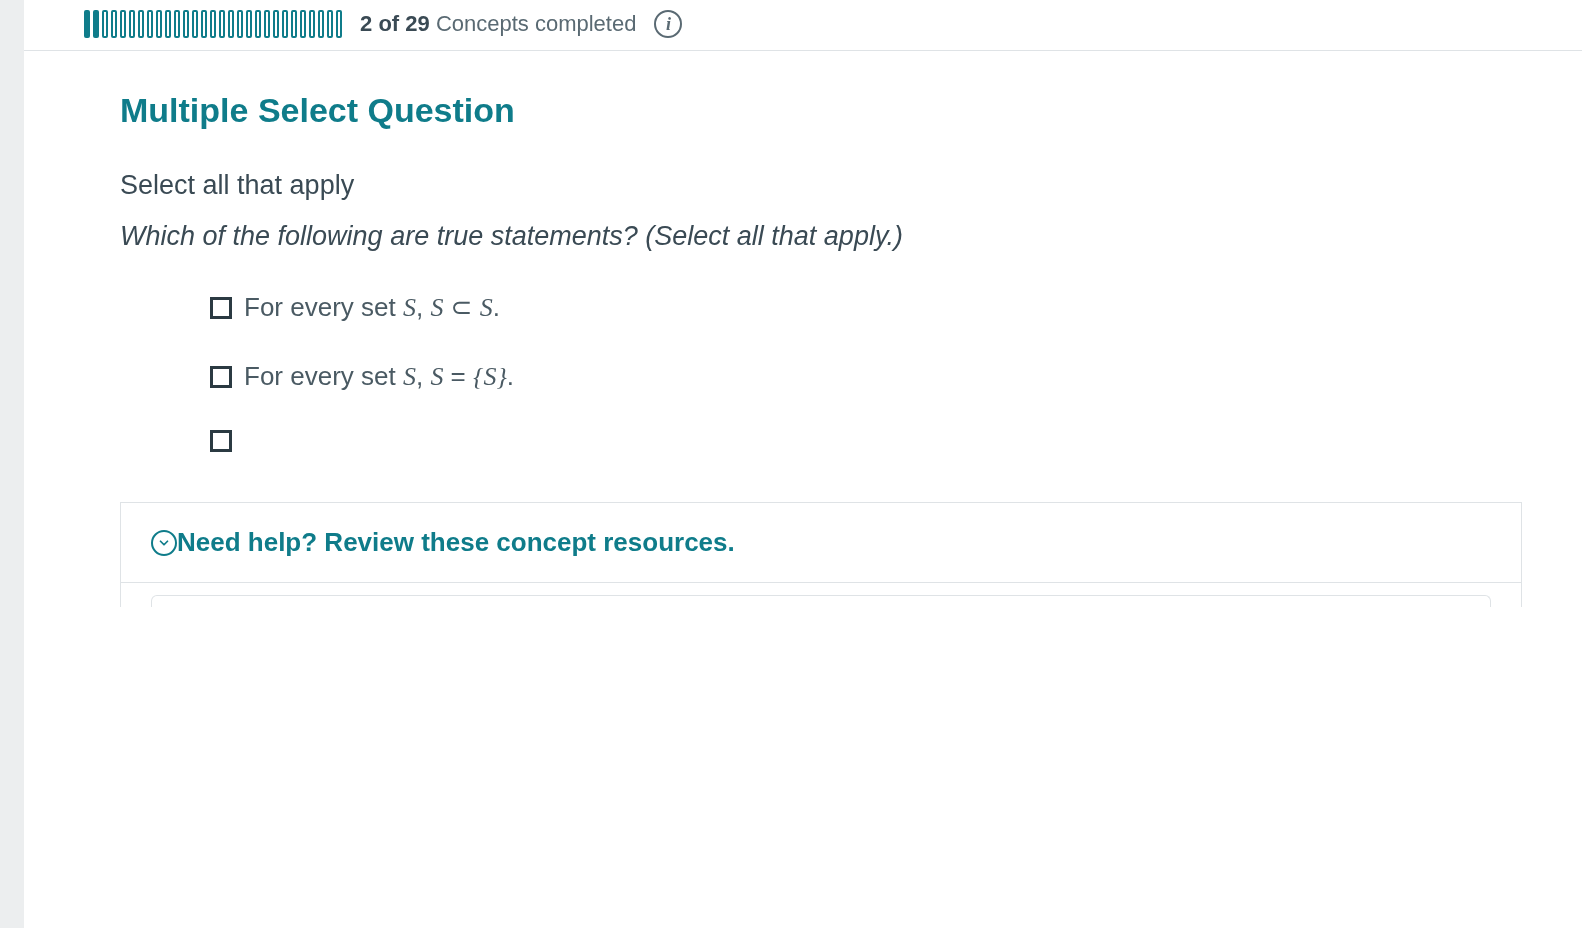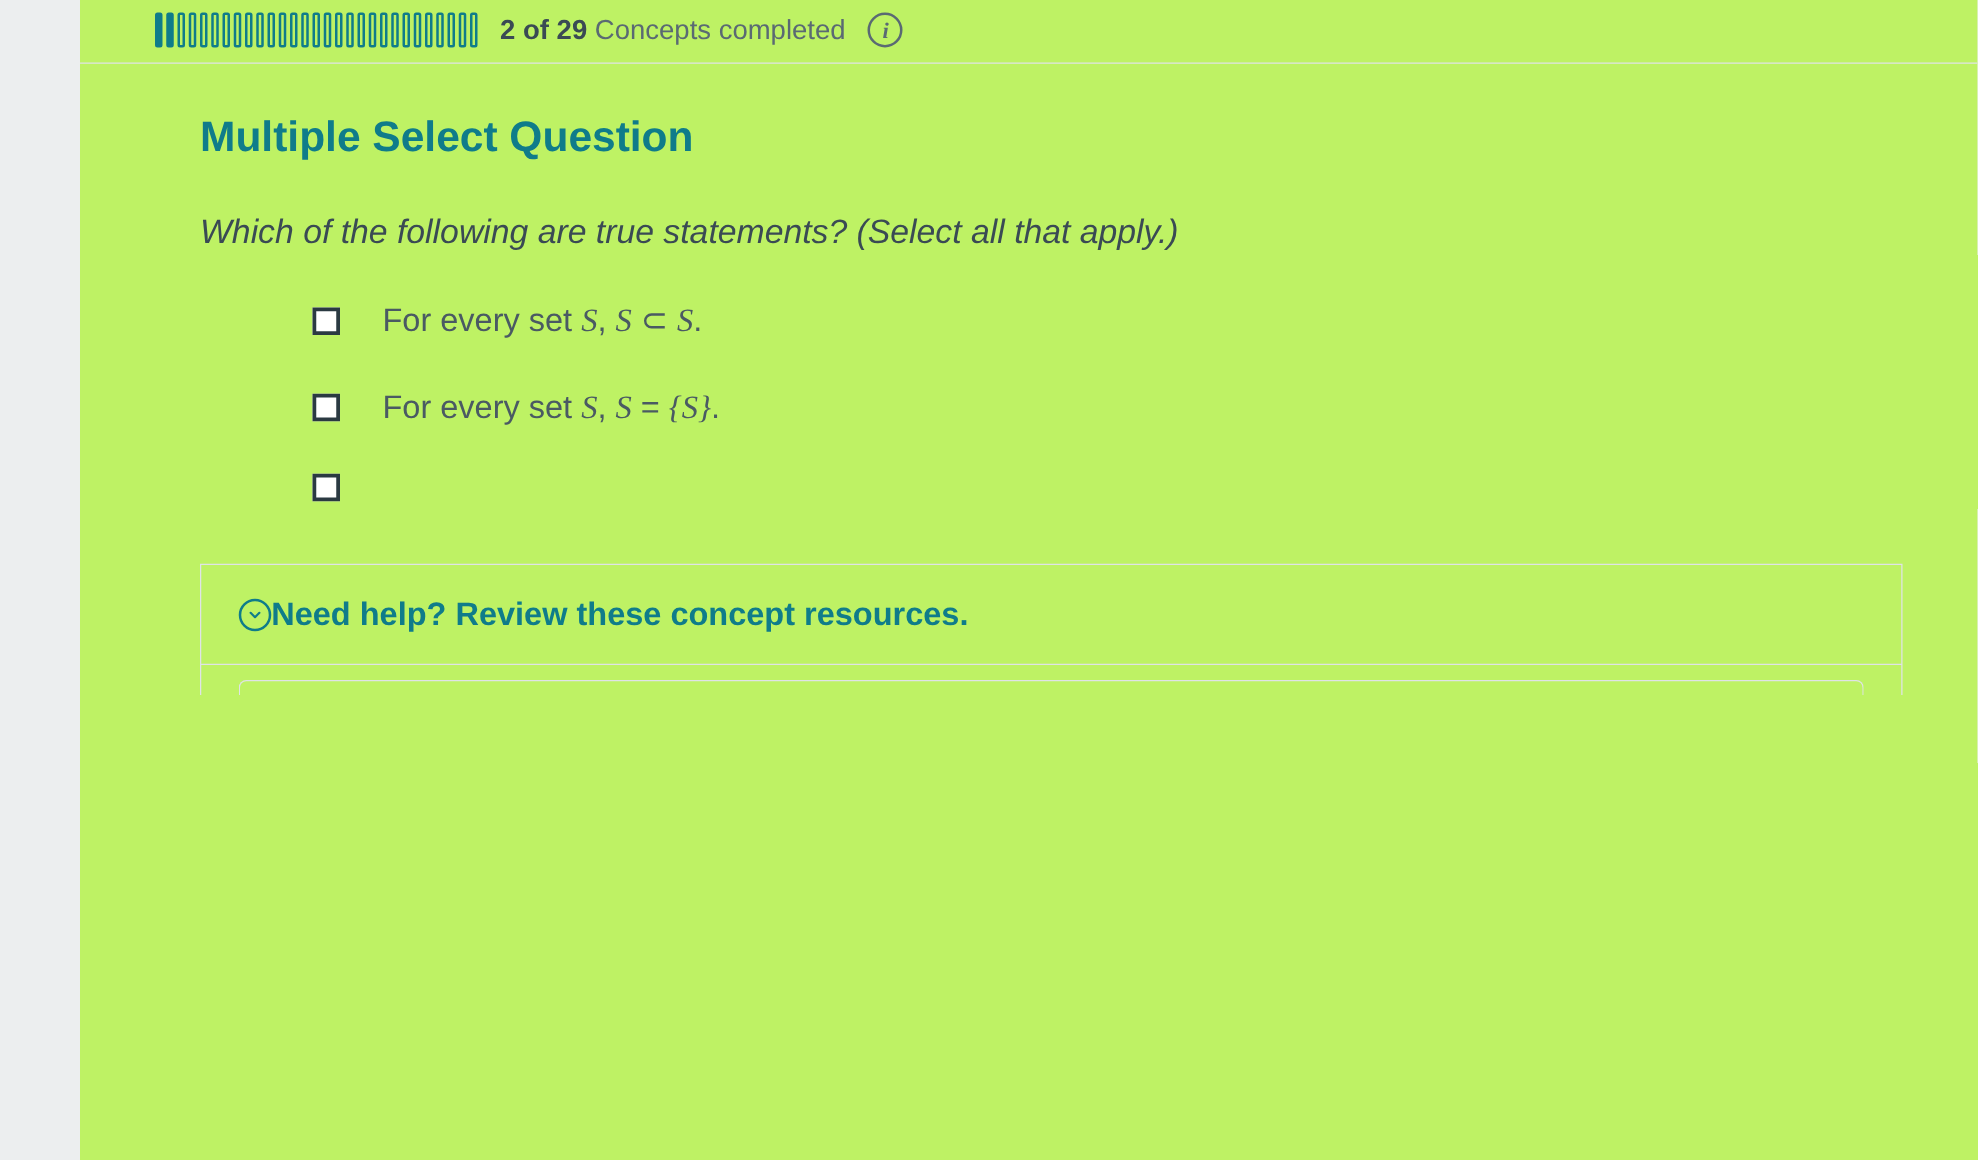--- a/index.html
+++ b/index.html
@@ -4,22 +4,22 @@
 <style>
   * { box-sizing: border-box; }
   html, body {
     margin: 0; padding: 0;
     font-family: "Helvetica Neue", Arial, sans-serif;
     background: #eceeef;
     color: #3a4a54;
     height: 100%;
   }
   .page {
-    background: #bef264;
-    margin-left: 64px;
+    background: #ffffff;
+    margin-left: 24px;
     min-height: 928px;
     padding: 0;
   }
   
   .progress-header {
     display: flex;
     align-items: center;
     gap: 18px;
     padding: 10px 24px 12px 60px;
     border-bottom: 1px solid #dfe3e6;
@@ -75,21 +75,21 @@
     color: #3a4a54;
     margin-bottom: 40px;
     font-style: italic;
   }
   .options {
     padding-left: 90px;
   }
   .option {
     display: flex;
     align-items: center;
-    gap: 34px;
+    gap: 12px;
     margin-bottom: 38px;
     cursor: pointer;
   }
   .cb {
     width: 22px; height: 22px;
     border: 3px solid #2b3a42;
     flex: 0 0 auto;
     background: #fff;
   }
   .optlabel {
@@ -178,20 +178,21 @@
       <span class="strong">29</span>
       <span>Concepts completed</span>
     </div>
 
     <span class="info-icon">i</span>
   </div>
 
   <div class="body">
     <h1 class="qtitle">Multiple Select Question</h1>
 
+    <div class="instruct">Select all that apply</div>
 
     <div class="prompt">Which of the following are true statements? (Select all that apply.)</div>
 
     <div class="options" id="options">
         <label class="option">
           <span class="cb"></span>
           <span class="optlabel"><span>For every set </span><span class="mi">S</span><span>, </span><span class="mi">S</span><span> ⊂ </span><span class="mi">S</span><span>.</span></span>
         </label>
         <label class="option">
           <span class="cb"></span>

